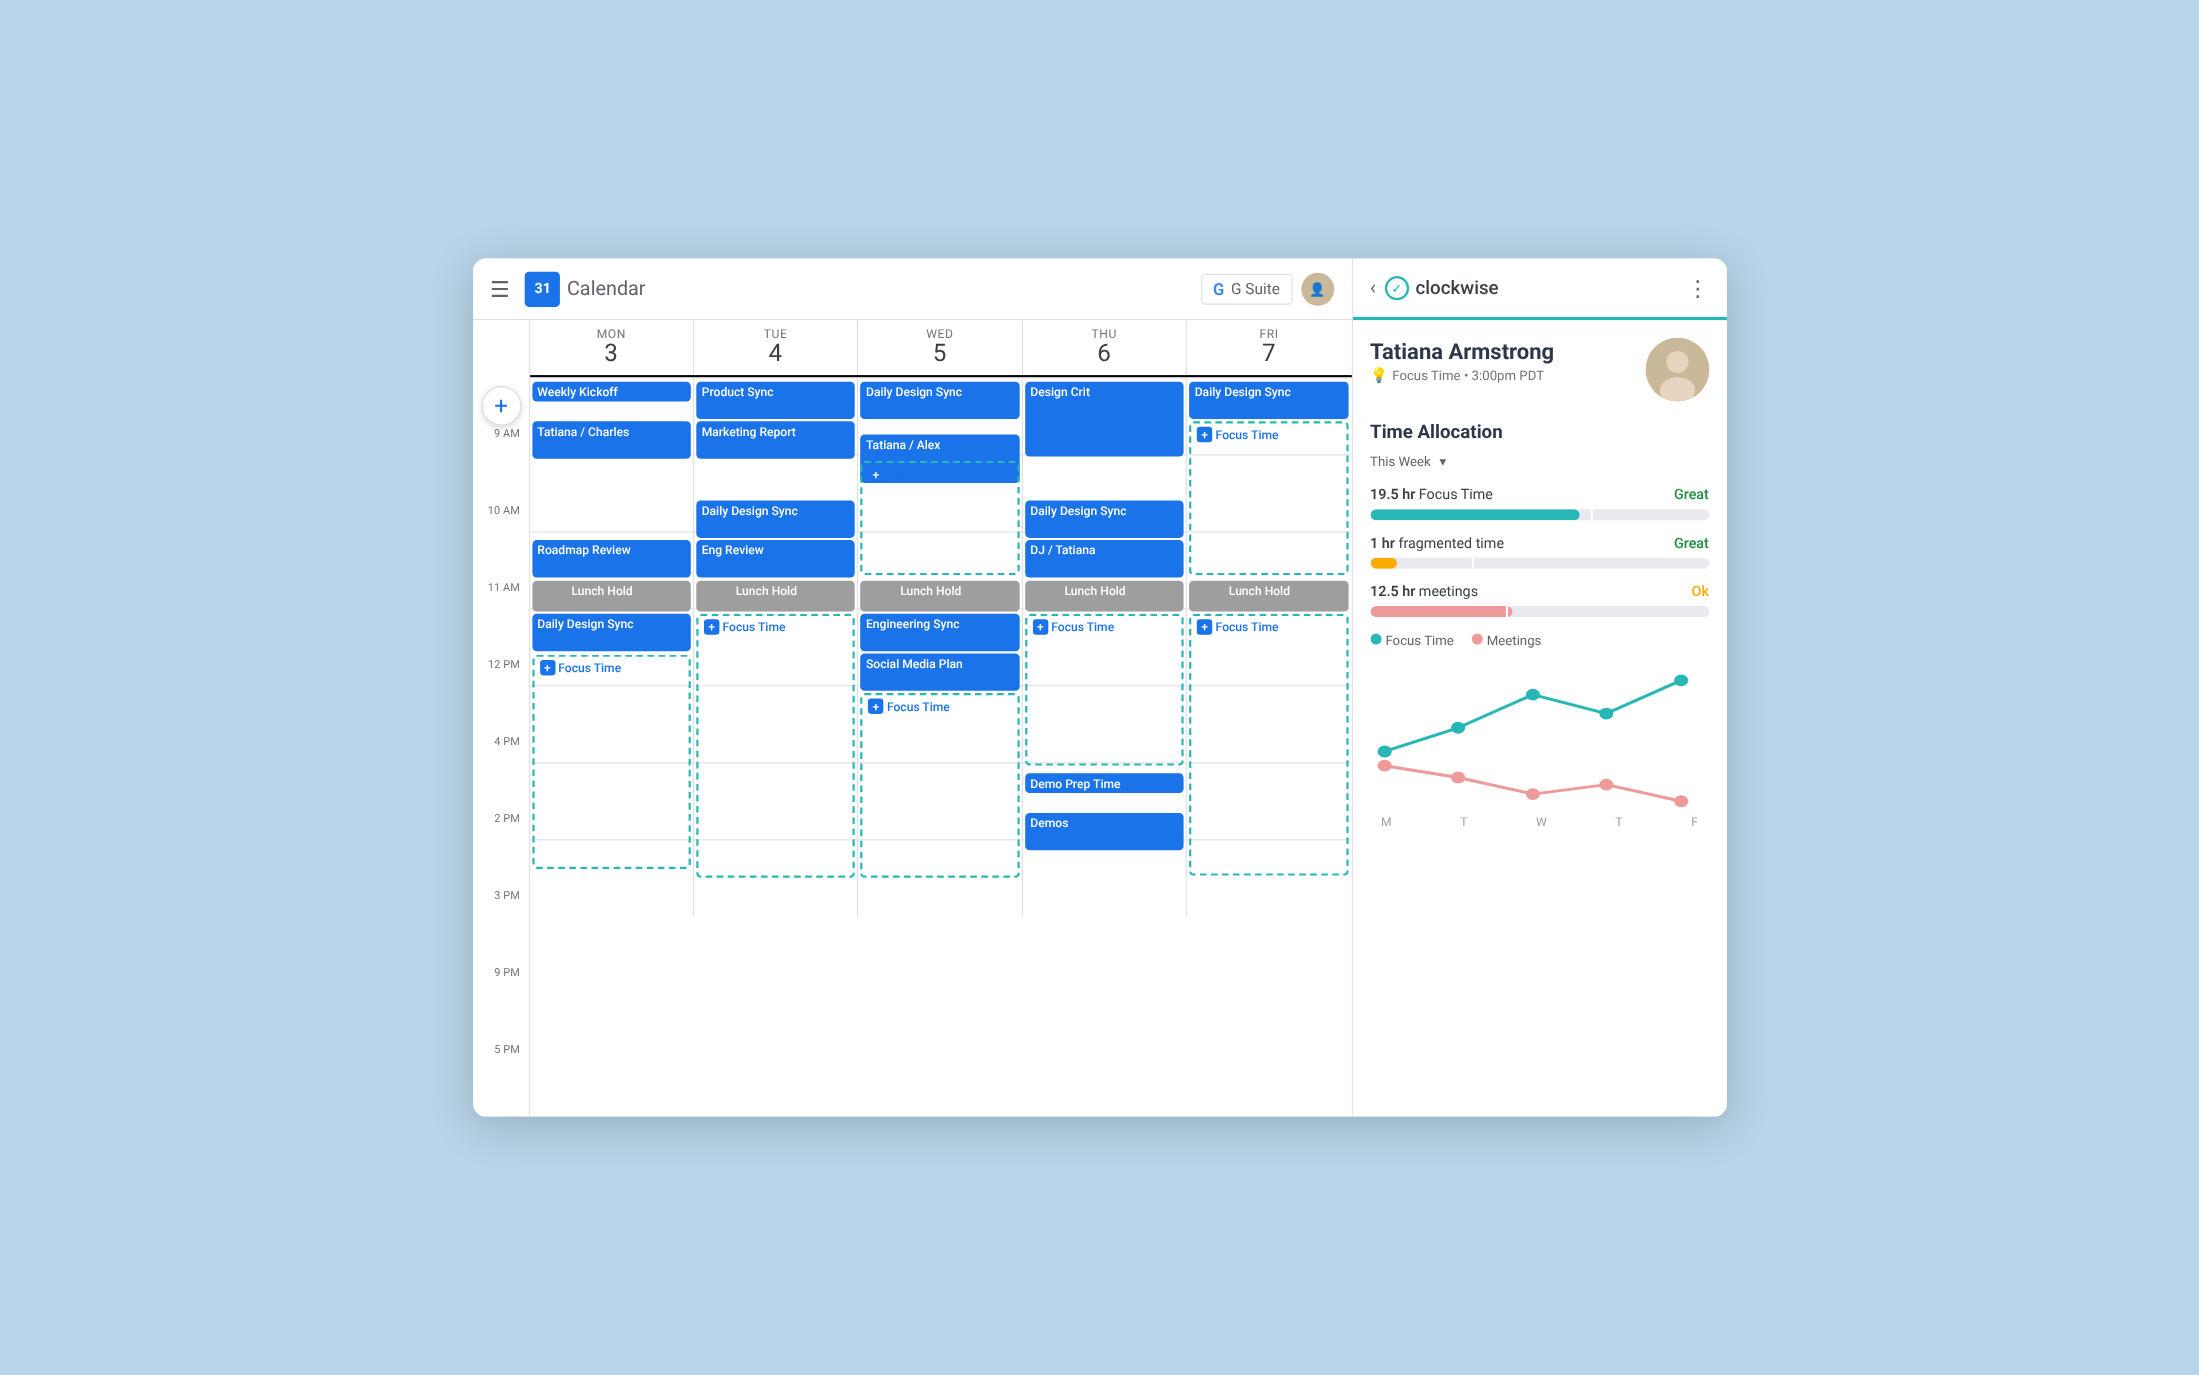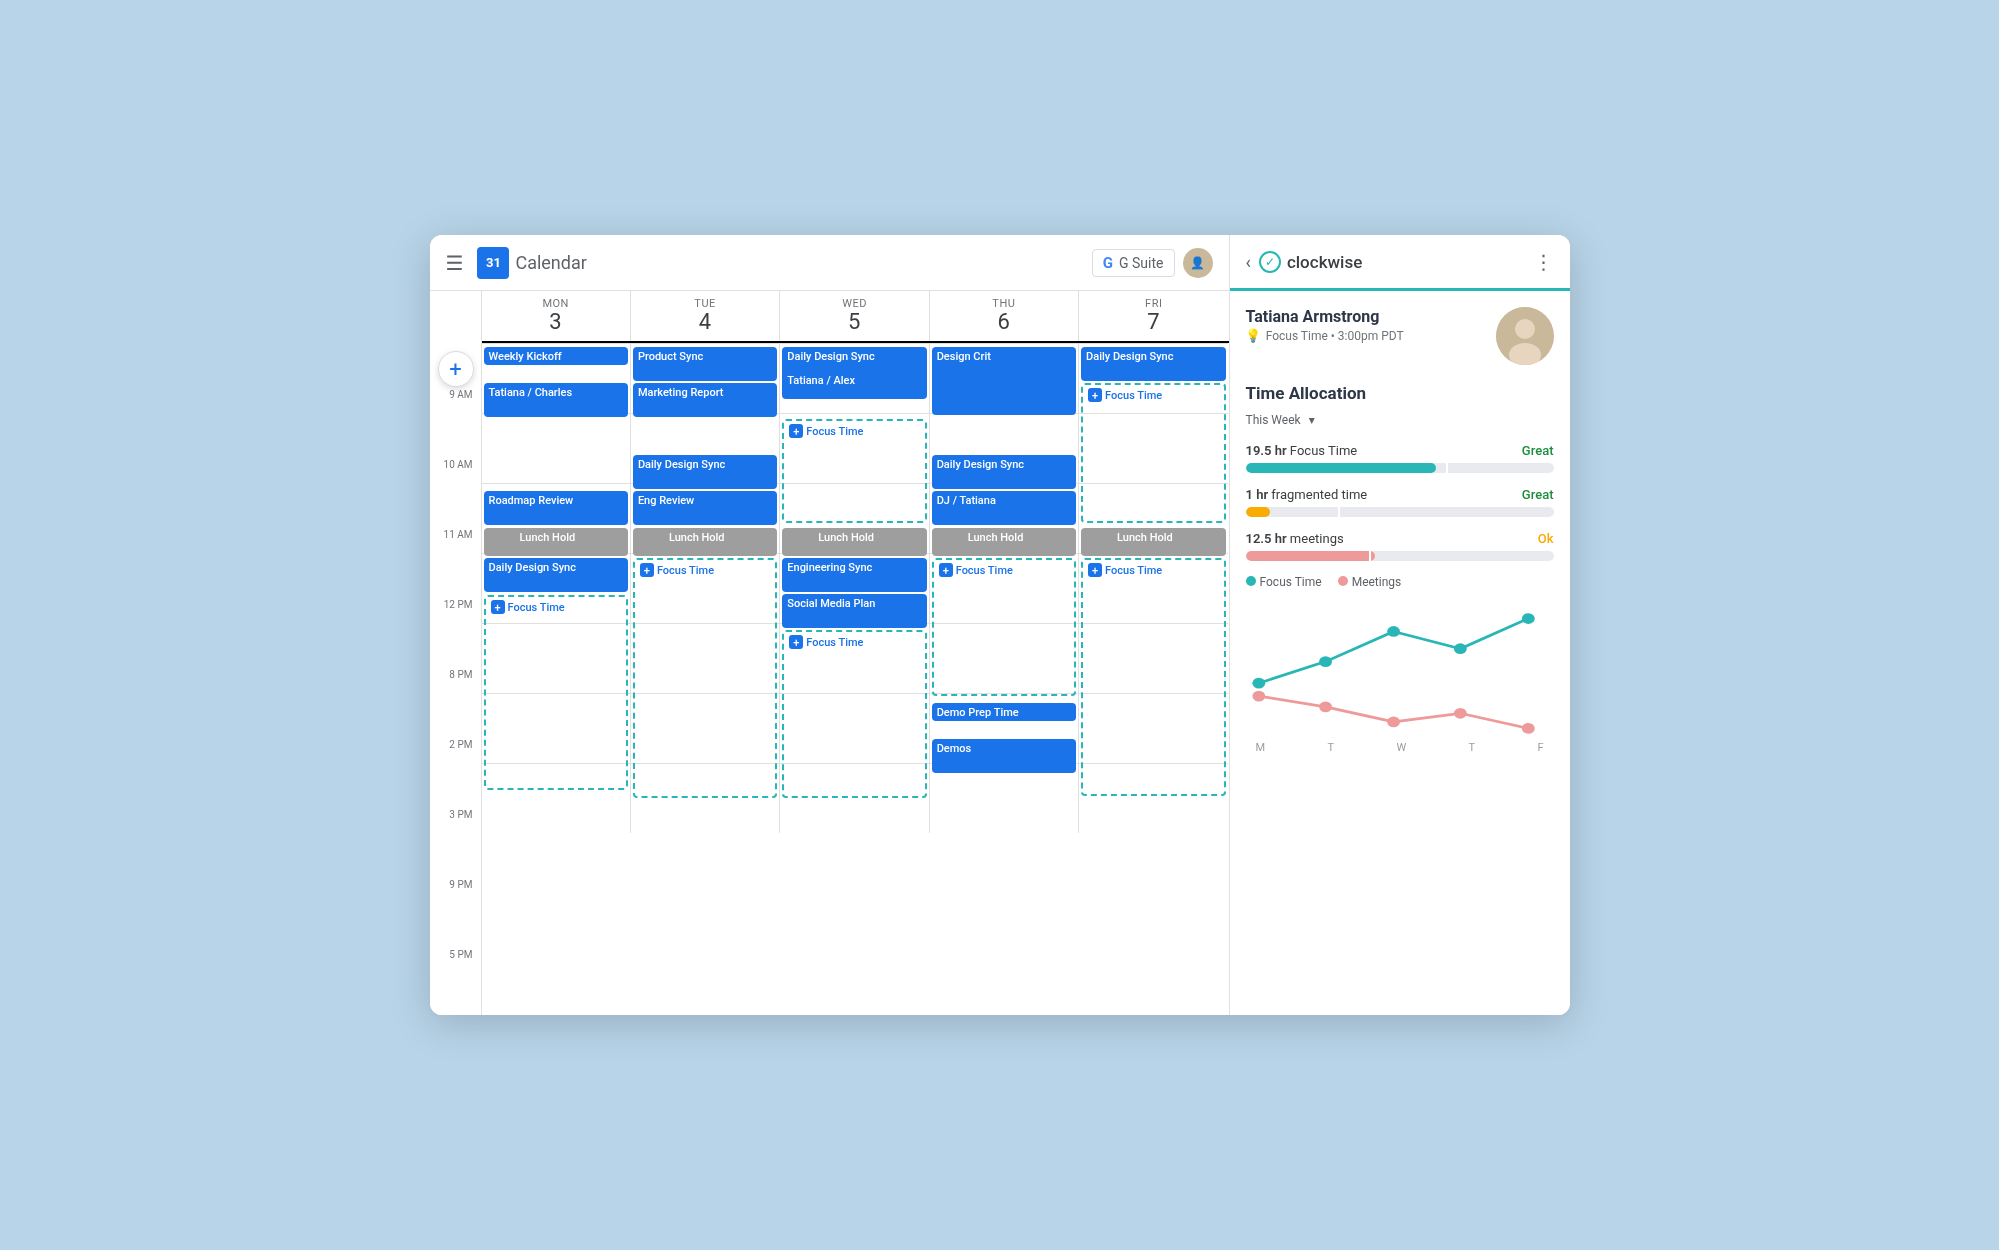--- a/index.html
+++ b/index.html
@@ -227,21 +227,21 @@
     }
 
     .cw-user {
       display: flex;
       align-items: flex-start;
       gap: 12px;
       margin-bottom: 18px;
     }
     .cw-user-info { flex: 1; }
     .cw-user-name {
-      font-size: 16px;
+      font-size: 20px;
       font-weight: 700;
       color: #2d3748;
       line-height: 1.2;
     }
     .cw-user-status {
       display: flex; align-items: center; gap: 4px;
       font-size: 12px; color: #70757a; margin-top: 2px;
     }
     .bulb-icon { font-size: 13px; }
     .cw-avatar {
@@ -377,21 +377,21 @@
         <div style="height:52px; position:relative;">
 
           <div class="fab-btn" style="position:relative;left:8px;top:8px;bottom:auto;">
             <span>+</span>
           </div>
         </div>
         <div class="time-slot">9 AM</div>
         <div class="time-slot">10 AM</div>
         <div class="time-slot">11 AM</div>
         <div class="time-slot">12 PM</div>
-        <div class="time-slot">8 PM</div>
+        <div class="time-slot">4 PM</div>
         <div class="time-slot">2 PM</div>
         <div class="time-slot">3 PM</div>
         <div class="time-slot">9 PM</div>
         <div class="time-slot">5 PM</div>
       </div>
 
       <div class="days-grid">
 
         <div class="day-headers">
           <div class="day-header">
@@ -463,21 +463,21 @@
 
           <div class="day-col">
             <div class="hour-line" style="top:0"></div>
             <div class="hour-line" style="top:70px"></div>
             <div class="hour-line" style="top:140px"></div>
             <div class="hour-line" style="top:210px"></div>
             <div class="hour-line" style="top:280px"></div>
             <div class="hour-line" style="top:350px"></div>
             <div class="hour-line" style="top:420px"></div>
             <div class="event event-blue" style="top:4px;height:34px;">Daily Design Sync</div>
-            <div class="event event-blue" style="top:28px;height:28px;">Tatiana / Alex</div>
+            <div class="event event-blue" style="top:52px;height:44px;">Tatiana / Alex</div>
             <div class="event event-focus" style="top:76px;height:104px;">
               <div class="event-focus-inner">
                 <span class="focus-plus">+</span>
                 <span>Focus Time</span>
               </div>
             </div>
             <div class="event event-gray" style="top:185px;height:28px;">Lunch Hold</div>
             <div class="event event-blue" style="top:215px;height:34px;">Engineering Sync</div>
             <div class="event event-blue" style="top:251px;height:34px;">Social Media Plan</div>
             <div class="event event-focus" style="top:287px;height:168px;">

